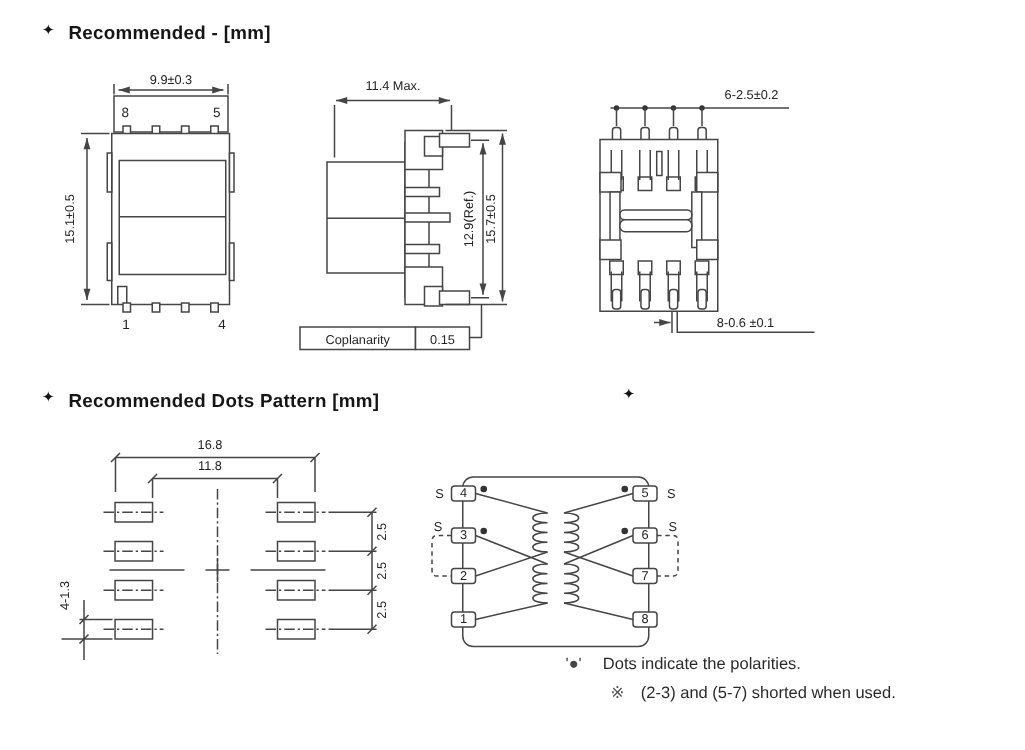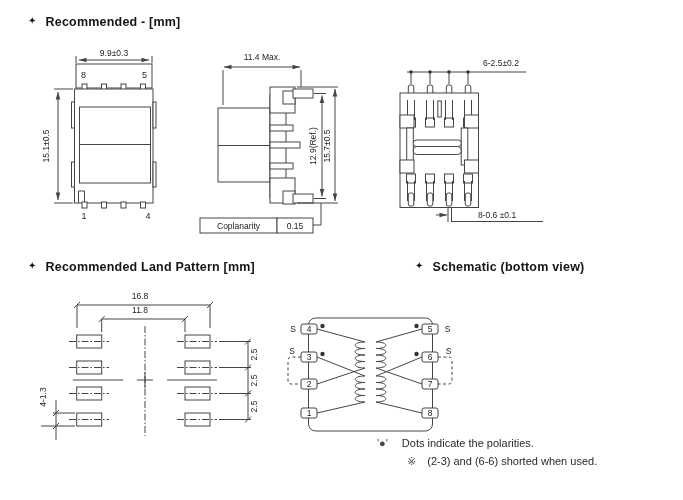--- a/index.html
+++ b/index.html
@@ -157,26 +157,25 @@
     <g>
       <path class="ln" d="M53,158 V172 M56.5,158 V172"></path>
       <line class="ln" x1="41" y1="165" x2="52" y2="165" marker-end="url(#ae)"></line>
       <line class="ln" x1="56.5" y1="171.5" x2="148" y2="171.5"></line>
       <text class="dim" x="102" y="168" text-anchor="middle">8-0.6 ±0.1</text>
     </g>
   </svg>
 
   <div class="header" style="left:28px;top:260px">
     <span class="bullet">✦</span>
-    <span>Recommended Land Pattern [mm]</span>
+    <span>Recommended Dots Pattern [mm]</span>
   </div>
 
   <div class="header" style="left:415px;top:260px">
     <span class="bullet">✦</span>
-    <span>Schematic (bottom view)</span>
   </div>
 
   <svg style="left:33px;top:288px" width="245" height="160" viewBox="0 0 245 160">
     <g>
       <line class="ln dashdot" x1="112" y1="38" x2="112" y2="148"></line>
       <path class="ln" d="M40,92 H90 M134,92 H184"></path>
       <path class="ln" d="M104,92 H120 M112,84 V100"></path>
     </g>
     <g>
       <rect class="ln" x="43.7" y="47" width="25" height="13"></rect>
@@ -254,16 +253,16 @@
       <text class="dim" x="17" y="54" text-anchor="middle">S</text>
       <text class="dim" x="172.5" y="32" text-anchor="middle">S</text>
       <text class="dim" x="173.5" y="54" text-anchor="middle">S</text>
     </g>
   </svg>
 
   <div class="note" style="left:377px;top:437px">
     <span class="mk">'●'</span><span>Dots indicate the polarities.</span>
   </div>
   <div class="note" style="left:407px;top:455px">
-    <span class="mk2">※</span><span>(2-3) and (6-6) shorted when used.</span>
+    <span class="mk2">※</span><span>(2-3) and (5-7) shorted when used.</span>
   </div>
 
 </div>
 
 </body></html>

